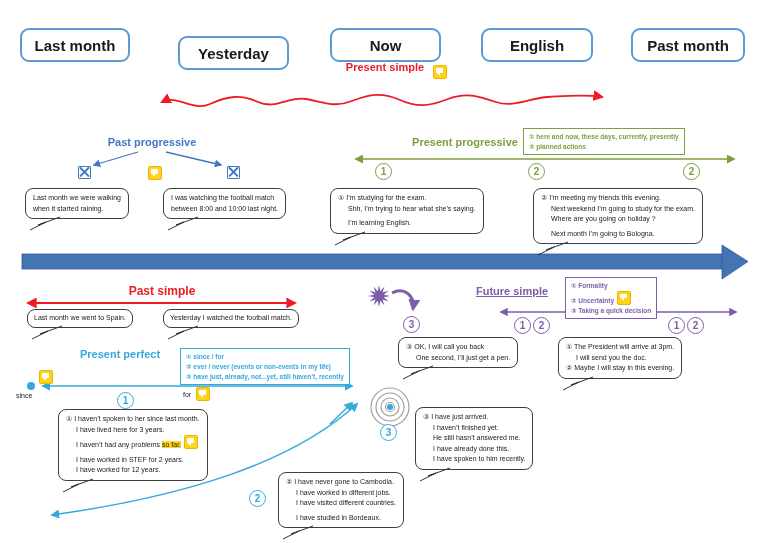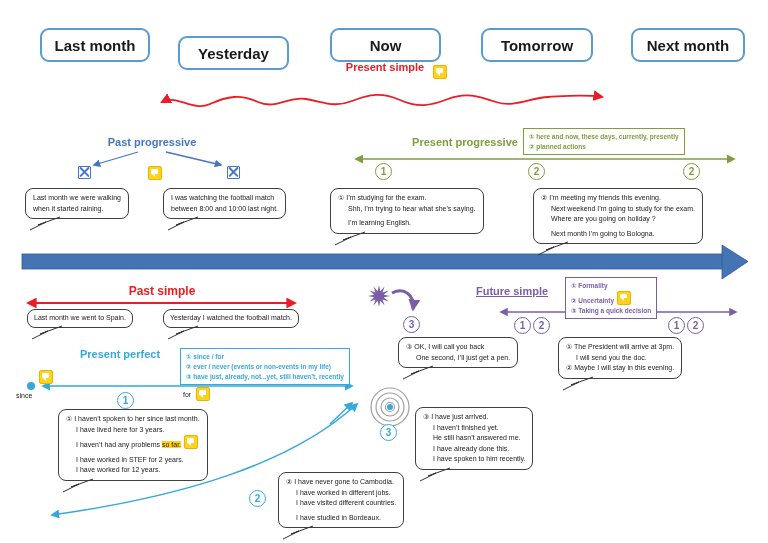--- a/index.html
+++ b/index.html
@@ -96,25 +96,25 @@
 
     <g>
       <circle cx="390" cy="407" r="19" fill="none" stroke="#A0A0A0" stroke-width="1.2"></circle>
       <circle cx="390" cy="407" r="14" fill="none" stroke="#A0A0A0" stroke-width="1.2"></circle>
       <circle cx="390" cy="407" r="9" fill="none" stroke="#A0A0A0" stroke-width="1.2"></circle>
       <circle cx="390" cy="407" r="4.5" fill="none" stroke="#A0A0A0" stroke-width="1.1"></circle>
       <circle cx="390" cy="407" r="3" fill="#35A8DC"></circle>
     </g>
   </svg>
 
-  <div class="hbox" style="left:40px;width:106px;">Last month</div>
+  <div class="hbox" style="left:20px;width:106px;">Last month</div>
   <div class="hbox" style="left:178px;width:107px;margin-top:8px;">Yesterday</div>
   <div class="hbox" style="left:330px;width:107px;">Now</div>
-  <div class="hbox" style="left:481px;width:108px;">Tomorrow</div>
-  <div class="hbox" style="left:631px;width:110px;">Next month</div>
+  <div class="hbox" style="left:481px;width:108px;">English</div>
+  <div class="hbox" style="left:631px;width:110px;">Past month</div>
 
   <div class="title" style="left:325px;top:61px;width:120px;color:#ED1C24;">Present simple</div>
   <span class="yicon" style="left:433px;top:65px;"></span>
 
   <div class="title" style="left:92px;top:136px;width:120px;color:#4576C6;">Past progressive</div>
   <span class="xicon" style="left:78px;top:166px;"></span>
   <span class="yicon" style="left:148px;top:166px;"></span>
   <span class="xicon" style="left:227px;top:166px;"></span>
 
   <div class="bubble" style="left:25px;top:188px;">

